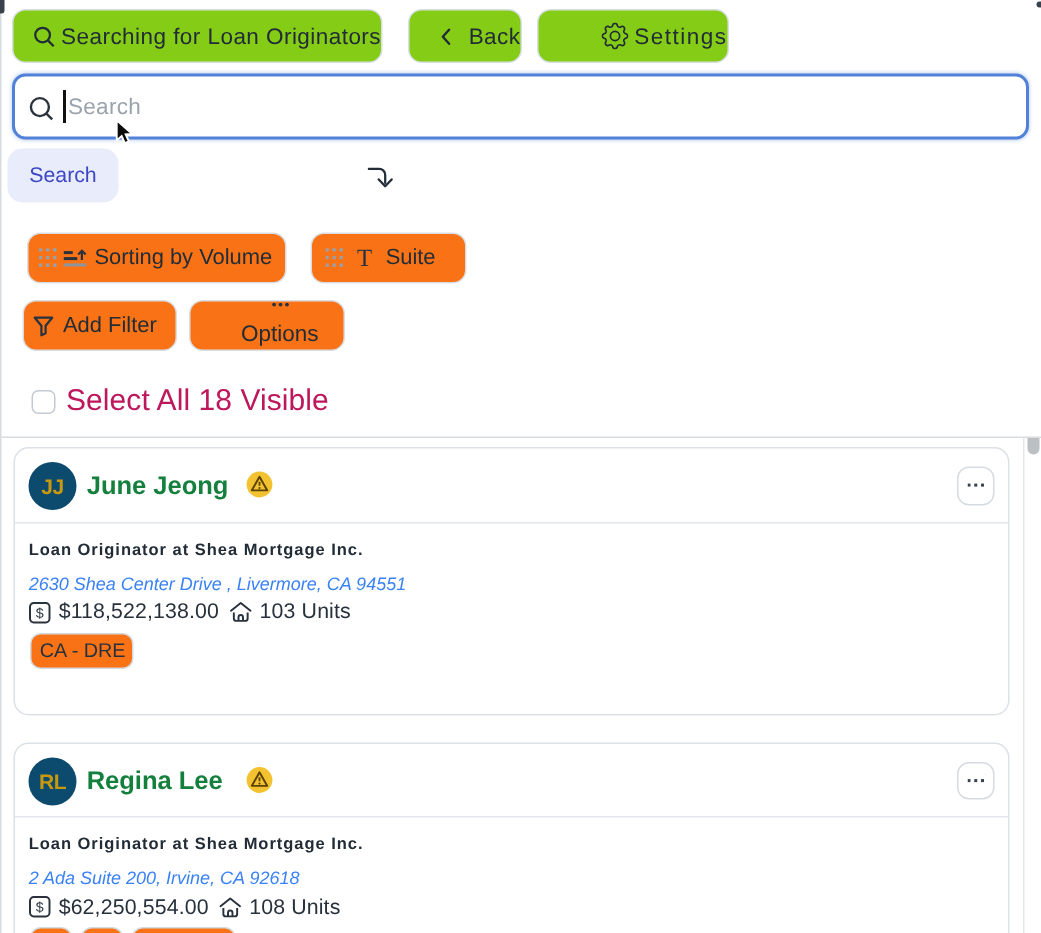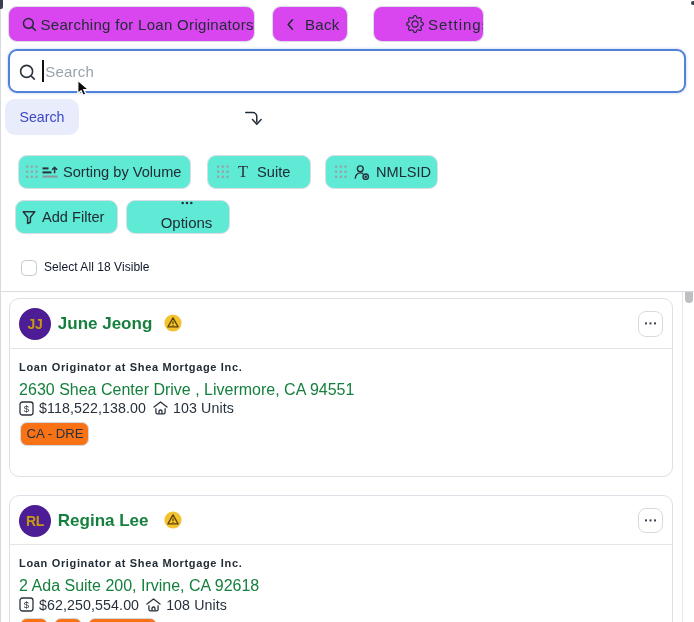--- a/index.html
+++ b/index.html
@@ -1,41 +1,41 @@
 <!DOCTYPE html>
 <html><head>
 <meta charset="utf-8">
 <style>
   * { margin:0; padding:0; box-sizing:border-box; }
   html,body { width:694px; height:622px; background:#fff; overflow:hidden;
     font-family:"Liberation Sans", sans-serif; }
   #page { position:relative; width:694px; height:622px; overflow:hidden; background:#fff; }
   .btn { position:absolute; top:6px; height:36px; border:1px solid #d9dee4;
-    border-radius:9px; background:#d946ef; display:flex; align-items:center;
-    font-size:15px; letter-spacing:0.3px; color:#222c36; white-space:nowrap; overflow:hidden; }
+    border-radius:9px; background:#84cc16; display:flex; align-items:center;
+    font-size:15px; letter-spacing:0.3px; color:#222c36; white-space:nowrap; overflow:hidden;justify-content:flex-end; }
   .ic { flex:0 0 auto; }
   .chip { position:absolute; top:155px; height:34px; border:1px solid #d9dee4; border-radius:9px;
-    background:#5eead4; display:flex; align-items:center; font-size:14.6px; color:#222c36;
+    background:#f97316; display:flex; align-items:center; font-size:14.6px; color:#222c36;
     white-space:nowrap; overflow:hidden; padding-left:9px; gap:7px; }
   .card { position:absolute; left:8.5px; width:664.5px; border:1px solid #dce1e7;
     border-radius:10px; background:#fff; overflow:hidden; }
   .avatar { position:absolute; left:9.5px; top:9px; width:32px; height:32px;
-    border-radius:50%; background:#4c1d95; display:flex; align-items:center;
+    border-radius:50%; background:#0c4a6e; display:flex; align-items:center;
     justify-content:center; font-weight:700; font-size:14px; color:#c8990f; letter-spacing:-0.3px; }
   .cname { position:absolute; left:48.3px; top:11.4px; font-size:17px; font-weight:700;
     color:#15803d; white-space:nowrap; line-height:27px; }
   .warn { position:absolute; }
   .menu { position:absolute; right:8.7px; top:12px; width:25.5px; height:25.5px;
     border:1px solid #d6dbe2; border-radius:8px; display:flex; align-items:center;
     justify-content:center; }
   .divider { position:absolute; left:0; right:0; top:48.5px; height:1px; background:#e2e6ea; }
   .ctitle { position:absolute; left:9.6px; top:60.8px; font-size:11px; font-weight:700;
     color:#222c36; letter-spacing:0.65px; line-height:15px; white-space:nowrap; }
-  .caddr { position:absolute; left:9.6px; top:82.8px; font-size:16px; color:#15803d;
-    line-height:15px; white-space:nowrap; }
+  .caddr { position:absolute; left:9.6px; top:82.8px; font-size:12px; color:#3b82f6;
+    line-height:15px; white-space:nowrap;font-style:italic; }
   .cstats { position:absolute; left:9.6px; top:101.5px; height:15px; display:flex;
     align-items:center; gap:5px; font-size:14.2px; letter-spacing:0.1px; color:#27313c;
     white-space:nowrap; }
   .tagrow { position:absolute; left:10px; top:122.7px; display:flex; gap:6.3px; }
   .tag { height:24px; border:1px solid #d4dae1; border-radius:7px;
     line-height:22px; font-size:13.2px; color:#27313c; background:#f97316; }
 </style>
 </head>
 <body>
 <div id="page">
@@ -50,21 +50,21 @@
         <line x1="10.1" y1="10.1" x2="13.8" y2="13.8"></line>
     </svg>
     <span>Searching for Loan Originators</span>
   </div>
   <div class="btn" style="left:272px;width:76px;padding-left:11px;gap:8px;">
     <svg class="ic" width="13" height="13" viewBox="0 0 13 13" fill="none" stroke="#222c36" stroke-width="1.6" stroke-linecap="round" stroke-linejoin="round">
       <polyline points="8.4,1.8 4.2,6.5 8.4,11.2"></polyline>
     </svg>
     <span>Back</span>
   </div>
-  <div class="btn" style="left:373px;width:111px;padding-left:32px;gap:4px;">
+  <div class="btn" style="left:358px;width:128px;padding-left:32px;gap:4px;">
     <svg class="ic" width="18" height="18" viewBox="0 0 16 16" fill="#222c36">
       <path d="M9.796 1.343c-.527-1.79-3.065-1.79-3.592 0l-.094.319a.873.873 0 0 1-1.255.52l-.292-.16c-1.64-.892-3.433.902-2.54 2.541l.159.292a.873.873 0 0 1-.52 1.255l-.319.094c-1.79.527-1.79 3.065 0 3.592l.319.094a.873.873 0 0 1 .52 1.255l-.16.292c-.892 1.64.901 3.434 2.541 2.54l.292-.159a.873.873 0 0 1 1.255.52l.094.319c.527 1.79 3.065 1.79 3.592 0l.094-.319a.873.873 0 0 1 1.255-.52l.292.16c1.64.893 3.434-.902 2.54-2.541l-.159-.292a.873.873 0 0 1 .52-1.255l.319-.094c1.79-.527 1.79-3.065 0-3.592l-.319-.094a.873.873 0 0 1-.52-1.255l.16-.292c.893-1.64-.902-3.433-2.541-2.54l-.292.159a.873.873 0 0 1-1.255-.52l-.094-.319zm-2.633.283c.246-.835 1.428-.835 1.674 0l.094.319a1.873 1.873 0 0 0 2.693 1.115l.291-.16c.764-.415 1.6.42 1.184 1.185l-.159.292a1.873 1.873 0 0 0 1.116 2.692l.318.094c.835.246.835 1.428 0 1.674l-.319.094a1.873 1.873 0 0 0-1.115 2.693l.16.291c.415.764-.42 1.6-1.185 1.184l-.291-.159a1.873 1.873 0 0 0-2.693 1.116l-.094.318c-.246.835-1.428.835-1.674 0l-.094-.319a1.873 1.873 0 0 0-2.692-1.115l-.292.16c-.764.415-1.6-.42-1.184-1.185l.159-.291A1.873 1.873 0 0 0 1.945 8.93l-.319-.094c-.835-.246-.835-1.428 0-1.674l.319-.094A1.873 1.873 0 0 0 3.06 4.377l-.16-.292c-.415-.764.42-1.6 1.185-1.184l.292.159a1.873 1.873 0 0 0 2.692-1.115l.094-.319z"></path>
       <path d="M8 5.754a2.246 2.246 0 1 0 0 4.492 2.246 2.246 0 0 0 0-4.492zM4.754 8a3.246 3.246 0 1 1 6.492 0 3.246 3.246 0 0 1-6.492 0z"></path>
     </svg>
     <span style="letter-spacing:1px;">Settings</span>
   </div>
 
   <div style="position:absolute;left:8px;top:49px;width:678px;height:44px;border:2px solid #5282d8;border-radius:9px;background:#fff;box-shadow:0 0 3px rgba(82,130,216,.45);"></div>
   <svg style="position:absolute;left:18.7px;top:63.5px;" width="18" height="18" viewBox="0 0 18 18" fill="none" stroke="#2a333d" stroke-width="1.6">
     <circle cx="7.6" cy="7.4" r="6.0"></circle>
@@ -111,58 +111,38 @@
       <rect x="0" y="5.6" width="2.2" height="2.2"></rect>
         <rect x="4.7" y="5.6" width="2.2" height="2.2"></rect>
         <rect x="9.4" y="5.6" width="2.2" height="2.2"></rect>
       <rect x="0" y="10.7" width="2.2" height="2.2"></rect>
         <rect x="4.7" y="10.7" width="2.2" height="2.2"></rect>
         <rect x="9.4" y="10.7" width="2.2" height="2.2"></rect>
     </svg>
     <span style="font-family:'Liberation Serif',serif;font-size:16.5px;color:#2a333d;">T</span>
     <span>Suite</span>
   </div>
-  <div class="chip" style="left:325px;width:113px;gap:6px;">
-    <svg class="ic" width="12" height="14" viewBox="0 0 12 14" fill="#98a0aa">
-      <rect x="0" y="0.5" width="2.2" height="2.2"></rect>
-        <rect x="4.7" y="0.5" width="2.2" height="2.2"></rect>
-        <rect x="9.4" y="0.5" width="2.2" height="2.2"></rect>
-      <rect x="0" y="5.6" width="2.2" height="2.2"></rect>
-        <rect x="4.7" y="5.6" width="2.2" height="2.2"></rect>
-        <rect x="9.4" y="5.6" width="2.2" height="2.2"></rect>
-      <rect x="0" y="10.7" width="2.2" height="2.2"></rect>
-        <rect x="4.7" y="10.7" width="2.2" height="2.2"></rect>
-        <rect x="9.4" y="10.7" width="2.2" height="2.2"></rect>
-    </svg>
-    <svg class="ic" width="17" height="17" viewBox="0 0 17 17" fill="none" stroke="#2a333d" stroke-width="1.4">
-      <circle cx="7.3" cy="4.8" r="2.9"></circle>
-      <path d="M2.2 14.8 C2.2 11 4.5 8.9 7.3 8.9 C8.4 8.9 9.4 9.2 10.2 9.7"></path>
-      <circle cx="12.7" cy="12.7" r="2.7"></circle>
-      <circle cx="12.7" cy="12.7" r="0.6" fill="#2a333d"></circle>
-    </svg>
-    <span>NMLSID</span>
-  </div>
 
   <div class="chip" style="left:14.5px;top:200px;width:103px;padding-left:6px;gap:6.5px;">
     <svg class="ic" width="14" height="15" viewBox="0 0 14 15" fill="none" stroke="#2a333d" stroke-width="1.5" stroke-linejoin="round">
       <path d="M1.2 1.8 H12.8 L8.4 7.2 V12.2 L5.6 13.5 V7.2 Z"></path>
     </svg>
     <span>Add Filter</span>
   </div>
   <div class="chip" style="left:126px;top:200px;width:104px;padding-left:17px;gap:9px;font-size:15px;flex-direction:column;">
     <svg class="ic" width="12" height="4" viewBox="0 0 12 4" fill="#2a333d">
       <circle cx="1.7" cy="2" r="1.25"></circle>
         <circle cx="6" cy="2" r="1.25"></circle>
         <circle cx="10.3" cy="2" r="1.25"></circle>
     </svg>
     <span>Options</span>
   </div>
 
   <div style="position:absolute;left:20.9px;top:260.2px;width:16.6px;height:16.3px;border:1.5px solid #c3cad2;border-radius:4.5px;background:#fff;"></div>
-  <div style="position:absolute;left:44px;top:260px;font-size:12px;color:#0f172a;line-height:15px;letter-spacing:0.05px;">Select All 18 Visible</div>
+  <div style="position:absolute;left:44px;top:260px;font-size:20px;color:#be185d;line-height:15px;letter-spacing:0.05px;">Select All 18 Visible</div>
 
   <div style="position:absolute;left:0;top:290.5px;width:694px;height:1.5px;background:#d9dce0;"></div>
   <div style="position:absolute;left:681.5px;top:292px;width:1px;height:330px;background:#e4e7ea;"></div>
   <div style="position:absolute;left:685px;top:291.5px;width:7.5px;height:11.5px;background:#bdc0c2;border-radius:0 0 4px 4px;"></div>
 
   <div class="card" style="top:298px;height:178.5px;">
     <div class="avatar">JJ</div>
     <div class="cname">June Jeong</div>
     <svg class="warn" style="left:154px;top:15px;" width="18" height="18" viewBox="0 0 18 18">
       <circle cx="9" cy="9" r="8.6" fill="#f2c230"></circle>

